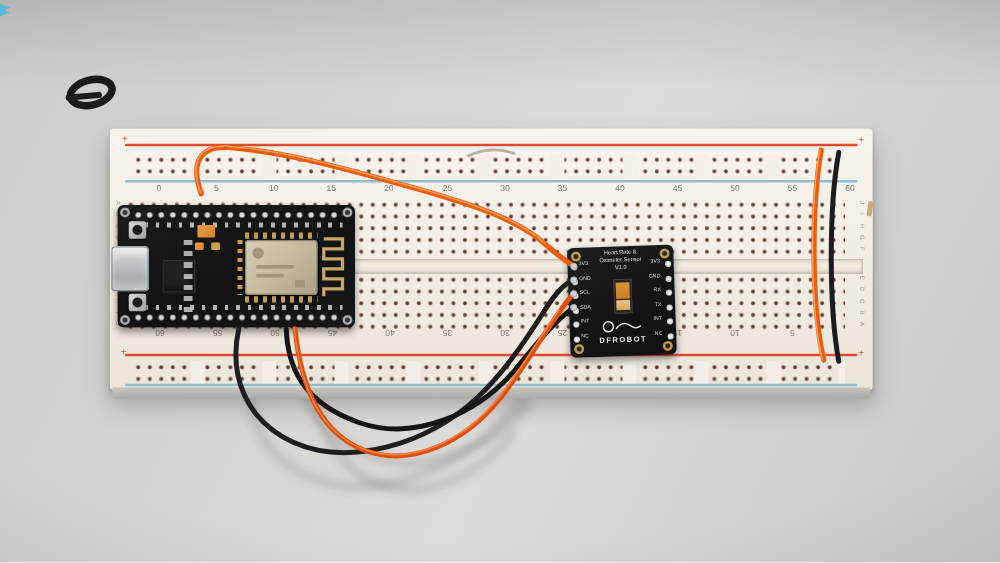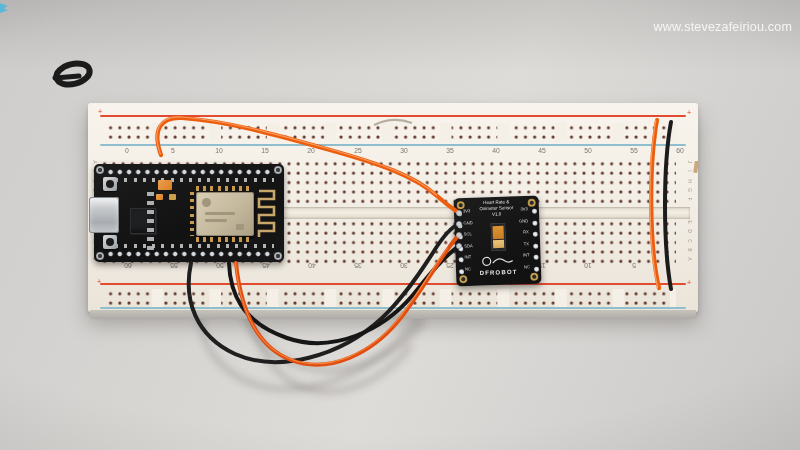--- a/index.html
+++ b/index.html
@@ -278,15 +278,14 @@
   <div class="loose-pin"></div>
 
   <div class="vignette"></div>
   <div class="corner-glyph"></div>
   <svg class="logo" width="50" height="42" viewBox="0 0 50 42">
     <g stroke="#1b1b1b" fill="none" stroke-linecap="round">
       <ellipse cx="25" cy="20" rx="17" ry="10" transform="rotate(-14 25 20)" stroke-width="6"></ellipse>
       <path d="M7 24 L31 22" stroke-width="5"></path>
     </g>
   </svg>
-  <span class="watermark">www.stevezafeiriou.com</span>
 
 </div>
 
 </body></html>

